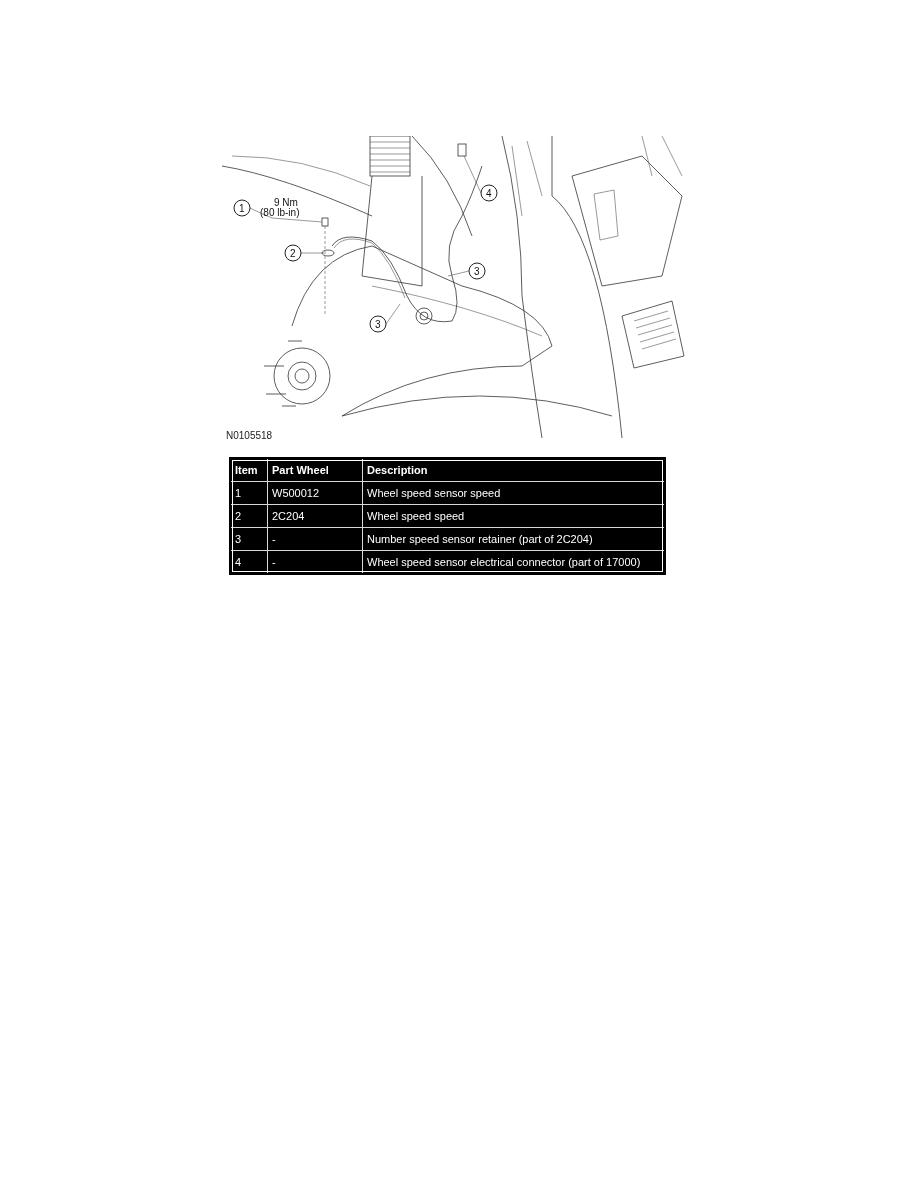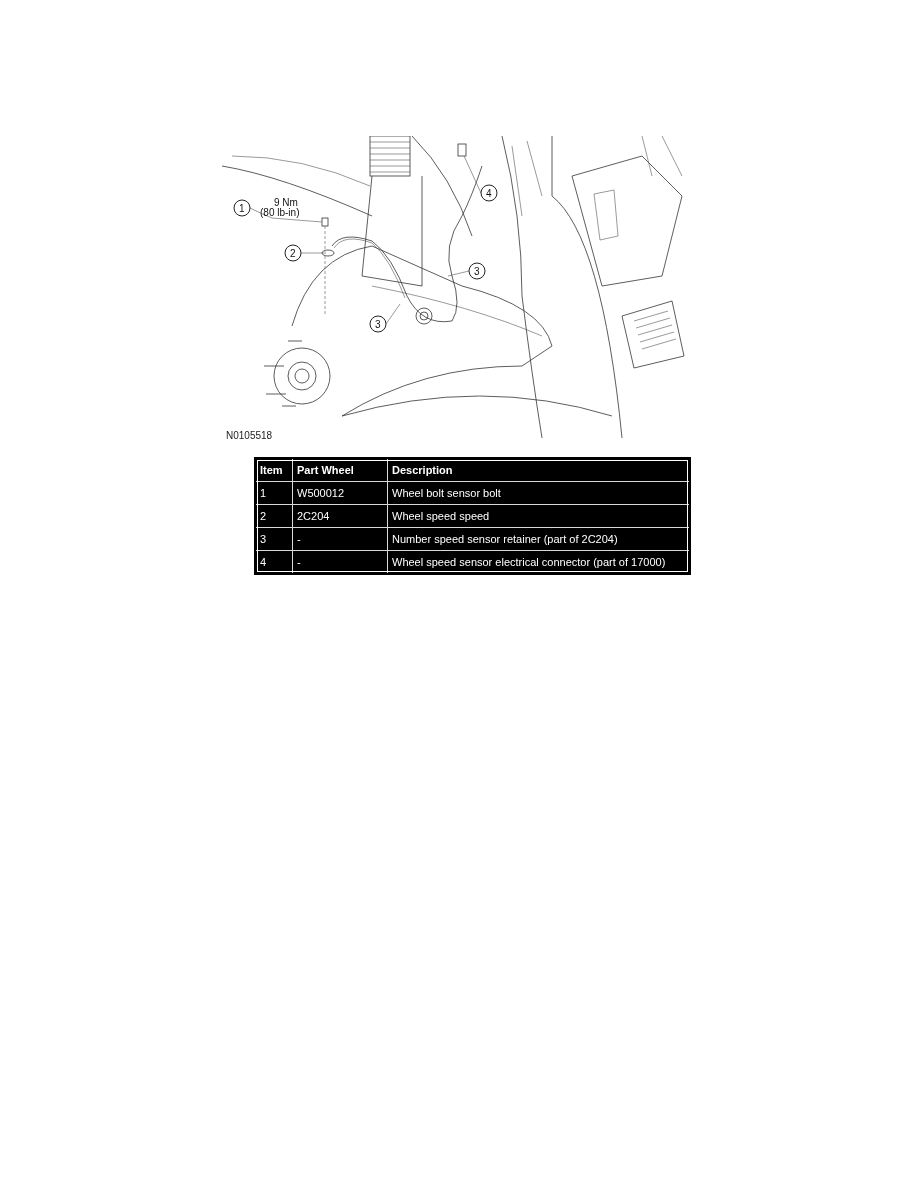--- a/index.html
+++ b/index.html
@@ -5,21 +5,21 @@
   html, body { margin: 0; padding: 0; background: #ffffff; }
   body { width: 918px; height: 1188px; position: relative; overflow: hidden;
          font-family: "Liberation Sans", sans-serif; }
   .figure { position: absolute; left: 222px; top: 136px; width: 472px; height: 302px; }
   .figure svg { width: 100%; height: 100%; display: block; }
   .callout-circle { fill: #fff; stroke: #222; stroke-width: 1; }
   .callout-text { font-family: "Liberation Sans", sans-serif; font-size: 10px; fill: #111; }
   .line { fill: none; stroke: #333; stroke-width: 0.8; }
   .thin { fill: none; stroke: #555; stroke-width: 0.6; }
   .figure-id { position: absolute; left: 226px; top: 430px; font-size: 10px; color: #222; }
-  .parts-table { position: absolute; left: 254px; top: 457px; width: 437px;
+  .parts-table { position: absolute; left: 229px; top: 457px; width: 437px;
                  border-collapse: collapse; background: #000; color: #fff;
                  font-size: 11px; border: 2px solid #000; outline: 1px solid #fff; outline-offset: -4px; }
   .parts-table th, .parts-table td { border: 1px solid #d8d8d8; padding: 0 4px; height: 22px; text-align: left; }
   .parts-table th { font-weight: bold; height: 22px; }
   .parts-table th.desc { text-align: left; }
   .c1 { width: 28px; }
   .c2 { width: 86px; }
 </style>
 </head>
 <body>
@@ -107,21 +107,21 @@
     <tr>
       <th class="c1">Item</th>
       <th class="c2">Part Wheel</th>
       <th class="desc">Description</th>
     </tr>
   </thead>
   <tbody>
     <tr>
       <td>1</td>
       <td>W500012</td>
-      <td>Wheel bolt sensor bolt</td>
+      <td>Wheel speed sensor speed</td>
     </tr>
     <tr>
       <td>2</td>
       <td>2C204</td>
       <td>Wheel speed speed</td>
     </tr>
     <tr>
       <td>3</td>
       <td>-</td>
       <td>Number speed sensor retainer (part of 2C204)</td>

